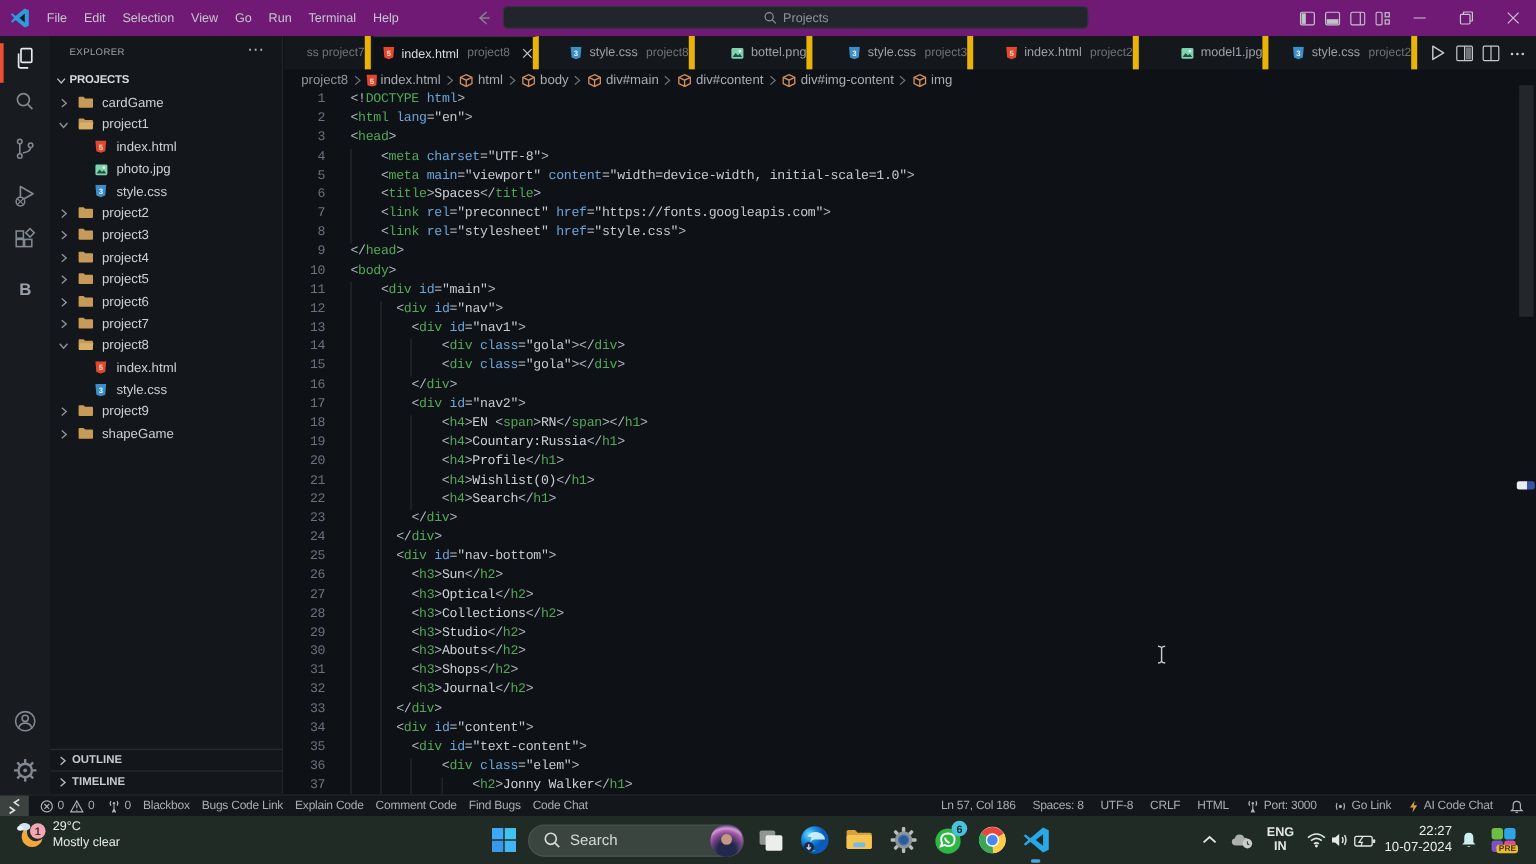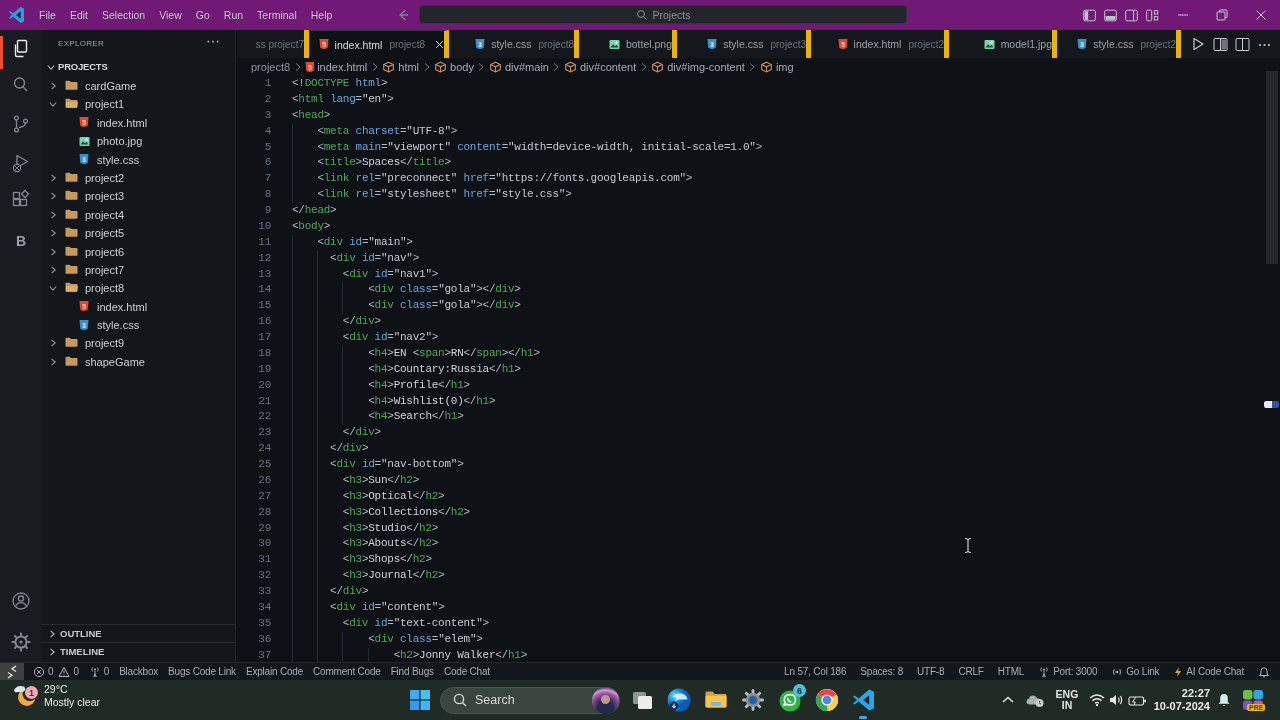--- a/index.html
+++ b/index.html
@@ -76,21 +76,21 @@
 .tbicon{position:absolute;top:7px;width:26px;height:26px;display:flex;align-items:center;justify-content:center;}
 #tbsearch{position:absolute;left:440px;top:6.5px;width:180px;height:27px;background:#3a453f;border:1px solid #4a5550;border-radius:14px;display:flex;align-items:center;padding-left:11px;}
 #tbsearch span{color:#d6dad8;font-size:12.5px;margin-left:7px;}
 #tbavatar{position:absolute;right:0px;top:-1px;width:27px;height:27px;border-radius:50%;background:radial-gradient(circle at 50% 80%,#23284e 0 30%,#6a3f7e 48%,#a75ca8 62%,#d29adc 72%,#1a1c3a 88%);overflow:hidden;}
 #tbavatar:after{content:"";position:absolute;left:9px;top:8px;width:9px;height:9px;border-radius:50%;background:#c29a82;}
 #wabadge{position:absolute;left:16px;top:-3px;width:13px;height:13px;border-radius:50%;background:#49c3dd;color:#0c2b33;font-size:9px;font-weight:bold;display:flex;align-items:center;justify-content:center;}
 #vscind{position:absolute;left:859px;top:36px;width:8px;height:3px;border-radius:2px;background:#4fa3e0;}
 .tri{position:absolute;top:0;height:40px;display:flex;align-items:center;justify-content:center;}
 #engin{color:#e3e7e5;font-size:10.5px;line-height:11px;text-align:center;font-weight:bold;width:28px;display:inline-block;}
 #prebadge{position:absolute;left:6px;top:24px;background:#e8b931;color:#4a3905;font-size:7px;font-weight:bold;border-radius:2px;padding:0 2px;}
-#clock{color:#e8ebe9;font-size:11px;line-height:13.5px;text-align:right;width:70px;display:inline-block;font-weight:bold;}
+#clock{color:#e8ebe9;font-size:11px;line-height:13.5px;text-align:right;width:70px;display:inline-block;}
 </style></head>
 <body>
 <div id="app">
 <div id="titlebar">
   <span id="tlogo">
         <svg width="18" height="18" viewBox="0 0 18 18" style="">
           <path d="M12.6 1 L16 2.6 L16 15.4 L12.6 17 L5 10.7 L2.2 12.9 L1 12.2 L3.8 9 L1 5.8 L2.2 5.1 L5 7.3 Z" fill="#2f9ae0"></path>
           <path d="M12.6 5.2 L8.2 9 L12.6 12.8 Z" fill="#15191e"></path>
         </svg>
       </span>

